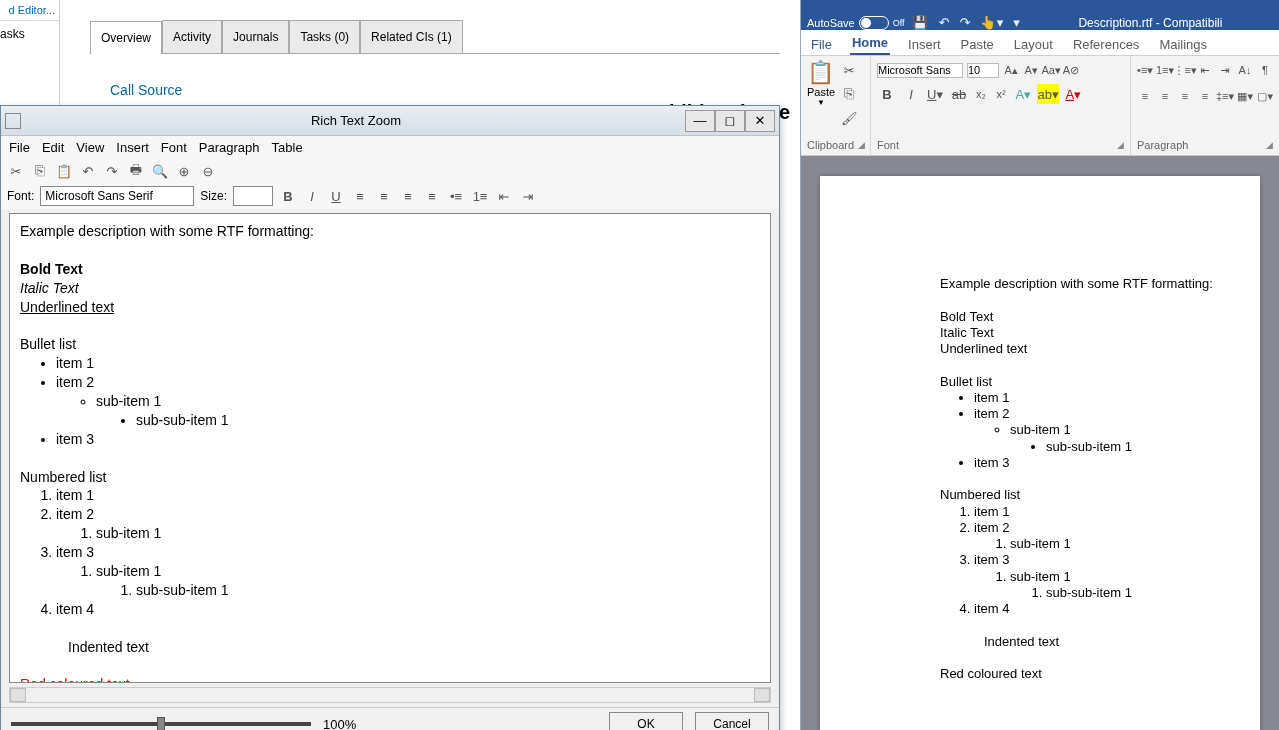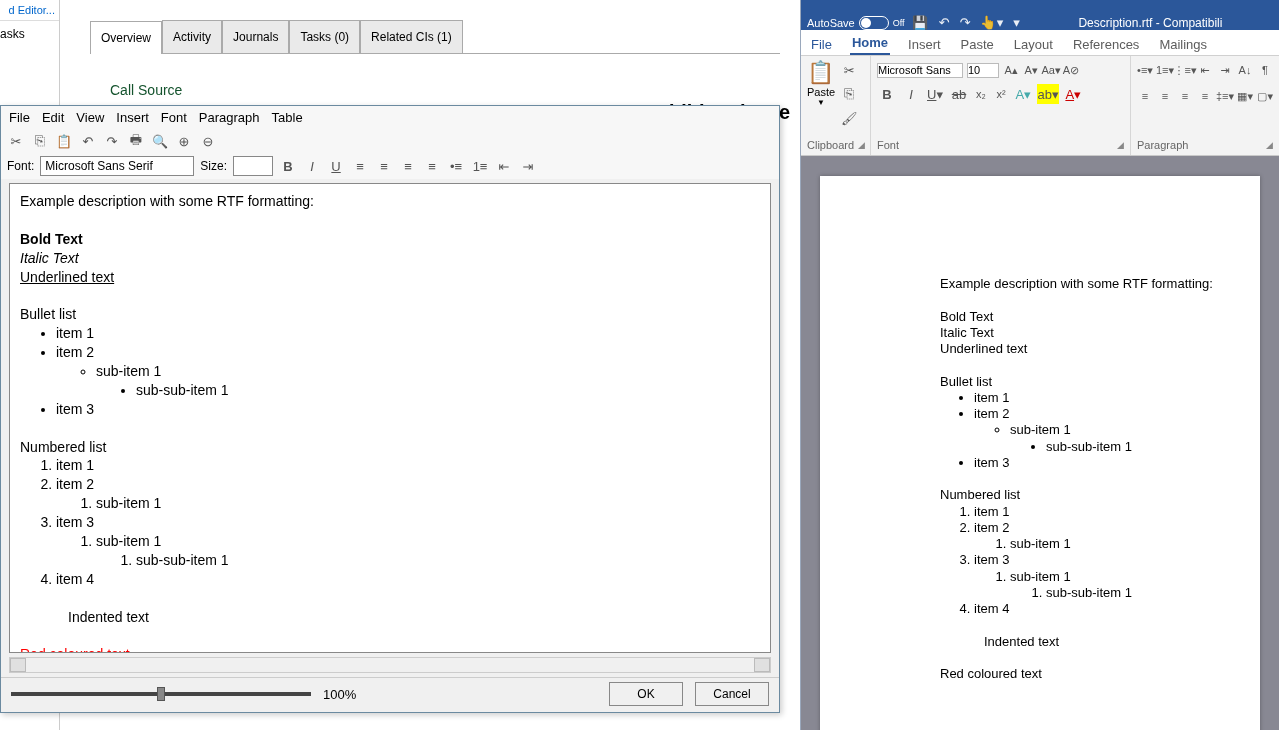--- a/index.html
+++ b/index.html
@@ -36,21 +36,21 @@
 .bg-tab {
   border: 1px solid #aaa;
   border-bottom: none;
   background: #eaeaea;
   padding: 9px 10px;
   font-size: 12px;
   margin-right: 0;
   cursor: pointer;
 }
 .bg-tab.active { background: #fff; position: relative; top: 1px; }
-.bg-heading { color: #14532d; font-size: 14px; margin: 28px 0 10px 20px; }
+.bg-heading { color: #0369a1; font-size: 14px; margin: 28px 0 10px 20px; }
 .bg-addq { font-weight: bold; font-size: 20px; position: absolute; right: 10px; top: 101px; }
 
 
 .rtz {
   position: absolute;
   left: 0; top: 105px;
   width: 780px;
   background: #f0f0f0;
   border: 1px solid #6b8aa0;
   box-shadow: 2px 2px 6px rgba(0,0,0,0.2);
@@ -192,20 +192,29 @@
       <div class="bg-tab">Journals</div>
       <div class="bg-tab">Tasks (0)</div>
       <div class="bg-tab">Related CIs (1)</div>
     </div>
     <div class="bg-heading">Call Source</div>
     <div class="bg-addq">Additional Que</div>
   </div>
 </div>
 
 <div class="rtz">
+  <div class="rtz-titlebar">
+    <div class="sysicon"></div>
+    <div class="title">Rich Text Zoom</div>
+    <div class="winbtns">
+      <div class="winbtn">—</div>
+      <div class="winbtn">◻</div>
+      <div class="winbtn">✕</div>
+    </div>
+  </div>
   <div class="rtz-menu">
     <span>File</span>
     <span>Edit</span>
     <span>View</span>
     <span>Insert</span>
     <span>Font</span>
     <span>Paragraph</span>
     <span>Table</span>
   </div>
   <div class="rtz-tb1">

